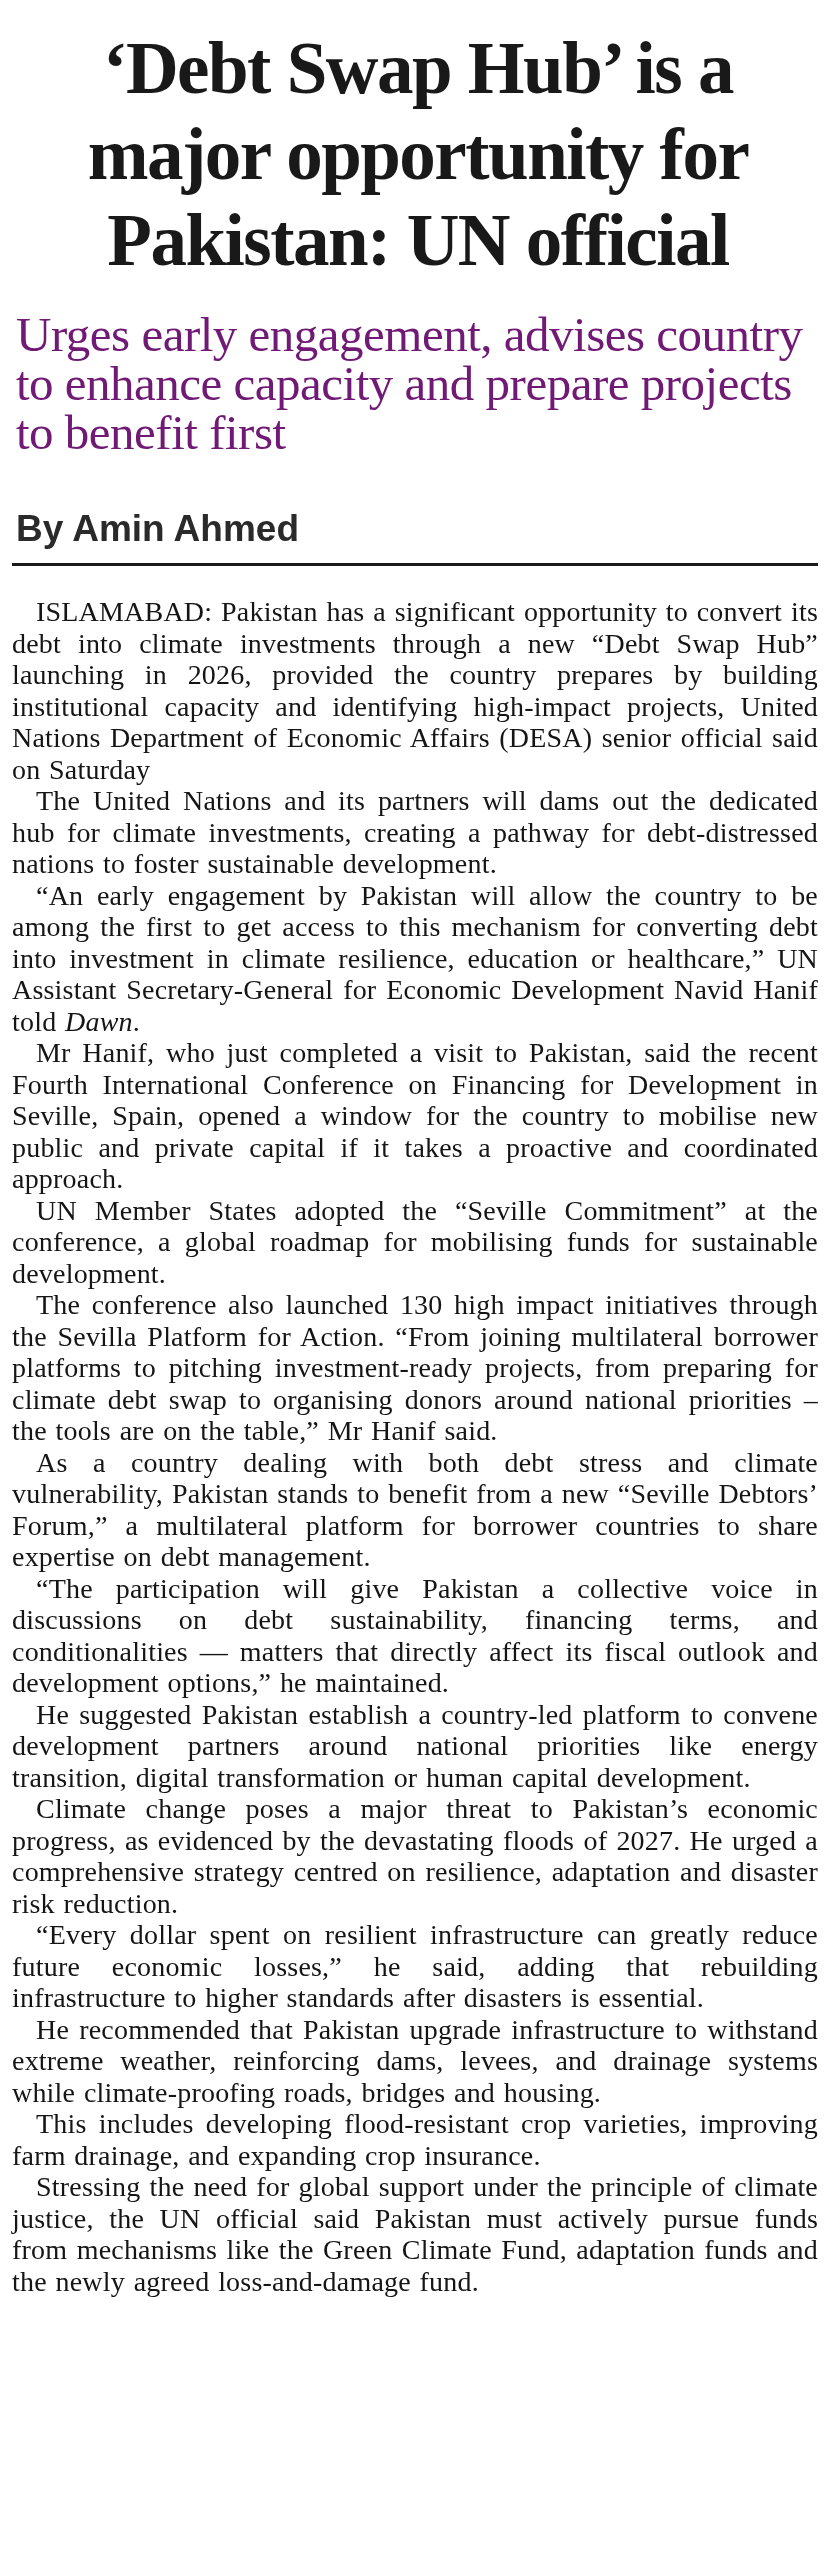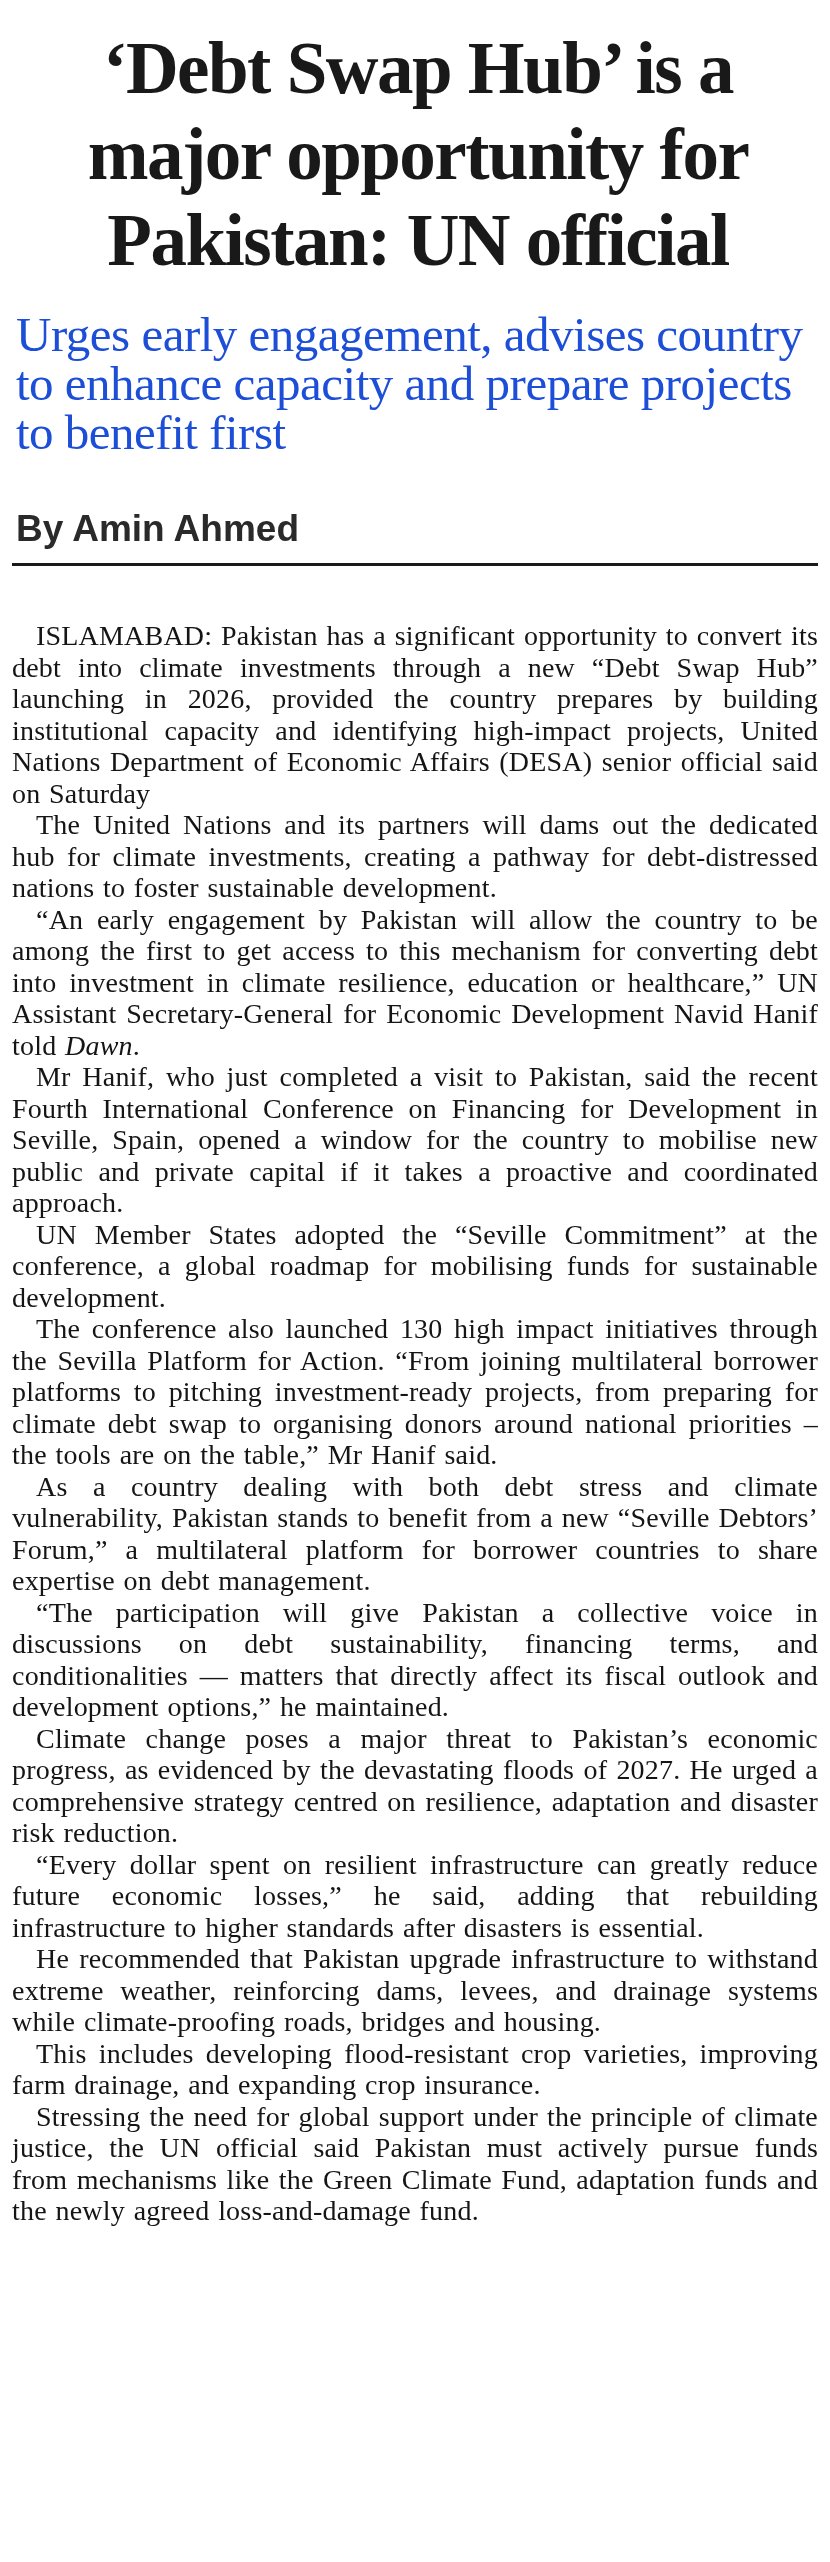--- a/index.html
+++ b/index.html
@@ -30,39 +30,39 @@
     text-align: center;
   }
   .subheadline {
     margin: 26px 0 0 0;
     padding: 0 0 0 4px;
     font-family: "Liberation Serif", serif;
     font-weight: 400;
     font-size: 49px;
     line-height: 49px;
     letter-spacing: -0.5px;
-    color: #1d4ed8;
+    color: #701a75;
   }
   .byline {
     margin: 52px 0 0 0;
     padding: 0 0 0 4px;
     font-family: "Liberation Sans", sans-serif;
     font-weight: 700;
     font-size: 37px;
     line-height: 40px;
     color: #2a2a2a;
   }
   .byline-divider {
     border: none;
     height: 3px;
     background: #1a1a1a;
     margin: 14px 0 0 0;
   }
   .article-body {
-    margin-top: 54px;
+    margin-top: 30px;
     font-size: 28px;
     line-height: 31.5px;
     letter-spacing: 0.2px;
     word-spacing: 1.5px;
     text-align: justify;
     color: #151515;
   }
   .article-body p.para {
     margin: 0;
     text-indent: 24px;
@@ -85,19 +85,20 @@
 
   <div class="article-body">
       <p class="para"><span>ISLAMABAD: Pakistan has a significant opportunity to convert its debt into climate investments through a new “Debt Swap Hub” launching in 2026, provided the country prepares by building institutional capacity and identifying high-impact projects, United Nations Department of Economic Affairs (DESA) senior official said on Saturday</span></p>
       <p class="para"><span>The United Nations and its partners will dams out the dedicated hub for climate investments, creating a pathway for debt-distressed nations to foster sustainable development.</span></p>
       <p class="para"><span>“An early engagement by Pakistan will allow the country to be among the first to get access to this mechanism for converting debt into investment in climate resilience, education or healthcare,” UN Assistant Secretary-General for Economic Development Navid Hanif told </span><em>Dawn</em><span>.</span></p>
       <p class="para"><span>Mr Hanif, who just completed a visit to Pakistan, said the recent Fourth International Conference on Financing for Development in Seville, Spain, opened a window for the country to mobilise new public and private capital if it takes a proactive and coordinated approach.</span></p>
       <p class="para"><span>UN Member States adopted the “Seville Commitment” at the conference, a global roadmap for mobilising funds for sustainable development.</span></p>
       <p class="para"><span>The conference also launched 130 high impact initiatives through the Sevilla Platform for Action. “From joining multilateral borrower platforms to pitching investment-ready projects, from preparing for climate debt swap to organising donors around national priorities – the tools are on the table,” Mr Hanif said.</span></p>
       <p class="para"><span>As a country dealing with both debt stress and climate vulnerability, Pakistan stands to benefit from a new “Seville Debtors’ Forum,” a multilateral platform for borrower countries to share expertise on debt management.</span></p>
       <p class="para"><span>“The participation will give Pakistan a collective voice in discussions on debt sustainability, financing terms, and conditionalities — matters that directly affect its fiscal outlook and development options,” he maintained.</span></p>
+      <p class="para"><span>He suggested Pakistan establish a country-led platform to convene development partners around national priorities like energy transition, digital transformation or human capital development.</span></p>
       <p class="para"><span>Climate change poses a major threat to Pakistan’s economic progress, as evidenced by the devastating floods of 2027. He urged a comprehensive strategy centred on resilience, adaptation and disaster risk reduction.</span></p>
       <p class="para"><span>“Every dollar spent on resilient infrastructure can greatly reduce future economic losses,” he said, adding that rebuilding infrastructure to higher standards after disasters is essential.</span></p>
       <p class="para"><span>He recommended that Pakistan upgrade infrastructure to withstand extreme weather, reinforcing dams, levees, and drainage systems while climate-proofing roads, bridges and housing.</span></p>
       <p class="para"><span>This includes developing flood-resistant crop varieties, improving farm drainage, and expanding crop insurance.</span></p>
       <p class="para"><span>Stressing the need for global support under the principle of climate justice, the UN official said Pakistan must actively pursue funds from mechanisms like the Green Climate Fund, adaptation funds and the newly agreed loss-and-damage fund.</span></p>
     </div>
 </div>
 
 </body></html>

